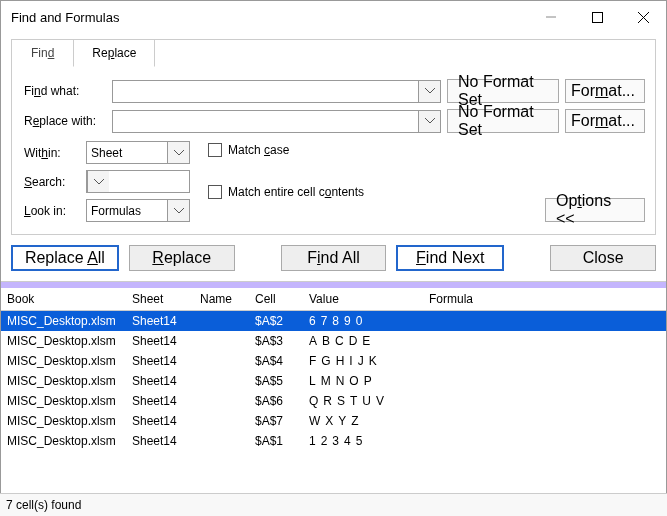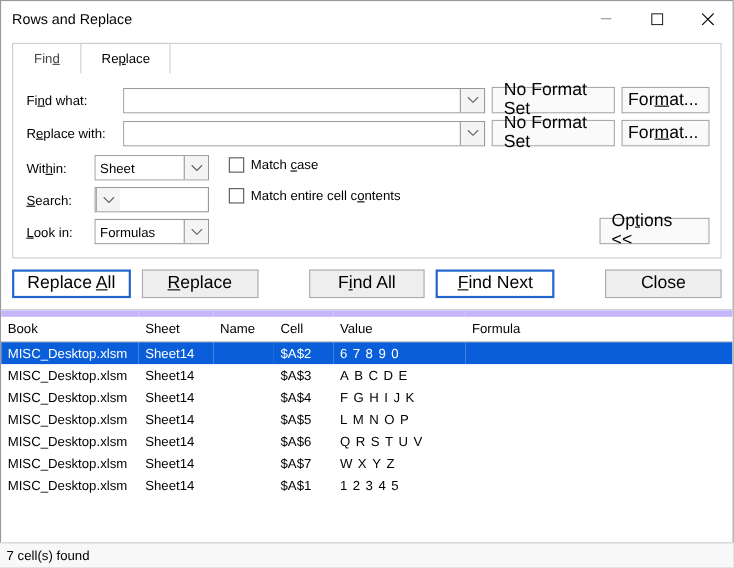--- a/index.html
+++ b/index.html
@@ -168,21 +168,21 @@
   height: 172px;
   overflow: hidden;
 }
 .u { text-decoration: underline; }
 svg.chev { width: 10px; height: 6px; }
 </style>
 </head>
 <body>
 
 <div class="titlebar">
-  <span class="title">Rows and Replace</span>
+  <span class="title">Find and Formulas</span>
   <span class="spacer"></span>
   <div class="winbtn">
     <svg width="10" height="10">
         <line x1="0" y1="5" x2="10" y2="5" stroke="#888" stroke-width="1"></line>
       </svg>
   </div>
   <div class="winbtn">
     <svg width="11" height="11">
         <rect x="0.5" y="0.5" width="10" height="10" fill="none" stroke="#000" stroke-width="1"></rect>
       </svg>
@@ -274,21 +274,21 @@
             <input type="text" readonly="" value="Formulas" style="">
             <div class="drop">
               <svg class="chev" viewBox="0 0 10 6">
                   <path d="M0 0 L5 5 L10 0" fill="none" stroke="#555" stroke-width="1"></path>
                 </svg>
             </div>
           </div>
         </div>
       </div>
 
-      <div style="display:flex; flex-direction:column; gap:14px; padding-top:2px;">
+      <div style="display:flex; flex-direction:column; gap:28px; padding-top:2px;">
         <div class="chk-row">
           <div class="chkbox"></div>
           <span>Match <span class="u">c</span>ase</span>
         </div>
         <div class="chk-row">
           <div class="chkbox"></div>
           <span>Match entire cell c<span class="u">o</span>ntents</span>
         </div>
       </div>
 

